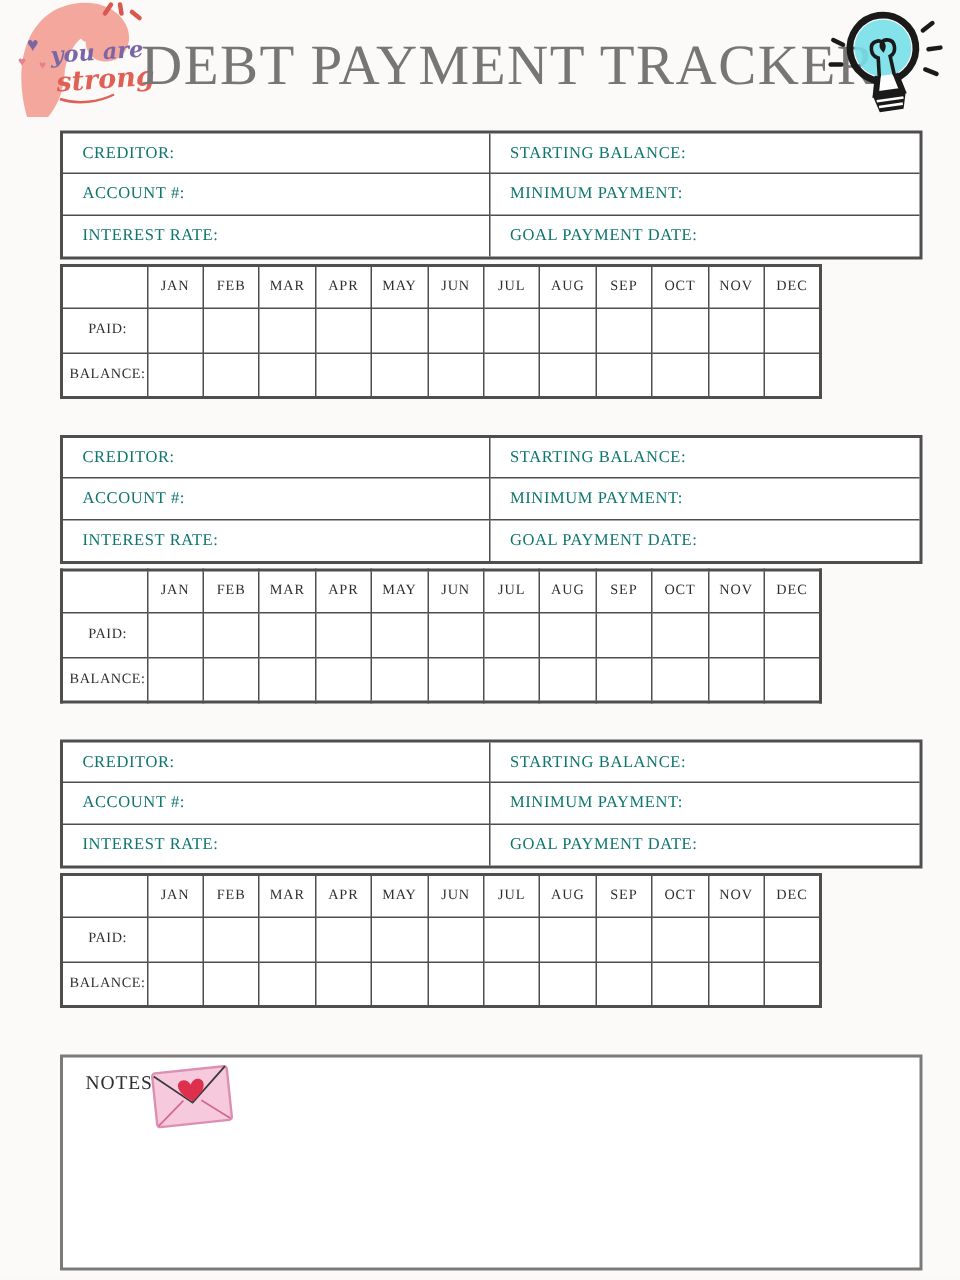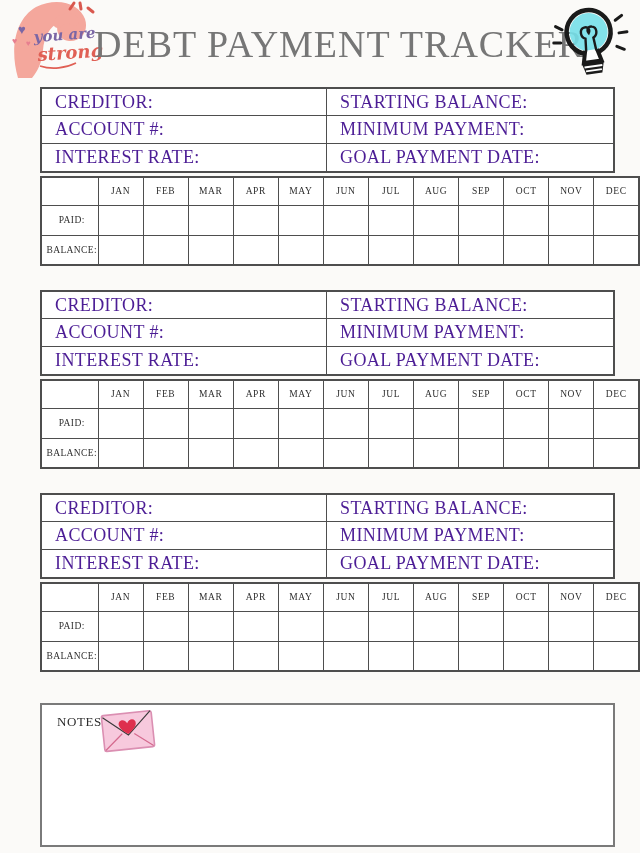--- a/index.html
+++ b/index.html
@@ -34,25 +34,25 @@
     grid-template-columns:285px 1fr;grid-template-rows:repeat(3,1fr);
     border:2px solid #4e4e4e;background:#ffffff;
   }
   .info-cell{
     border-bottom:1px solid #4e4e4e;border-right:1px solid #4e4e4e;
     display:flex;align-items:center;padding-left:13px;box-sizing:border-box;
   }
   .info-cell:nth-child(2n){border-right:none;}
   .info-cell:nth-last-child(-n+2){border-bottom:none;}
   .info-label{
-    font-size:18px;color:#4c1d95;letter-spacing:.4px;white-space:nowrap;
+    font-size:11px;color:#0f766e;letter-spacing:.4px;white-space:nowrap;
   }
 
   .months{
-    width:600px;margin-top:3px;border-collapse:collapse;table-layout:fixed;
+    width:508px;margin-top:3px;border-collapse:collapse;table-layout:fixed;
     background:#ffffff;border:2px solid #4e4e4e;padding-left:32px;
   }
   .months th,.months td{
     border:1px solid #4e4e4e;padding:0;box-sizing:border-box;
   }
   .months th{height:28px;font-weight:normal;font-size:9.5px;letter-spacing:.6px;color:#2e2e2e;}
   .months th:first-child{width:57px;}
   .months td{height:30px;}
   .months td.rowlabel{
     font-size:9.5px;letter-spacing:.4px;color:#2e2e2e;

